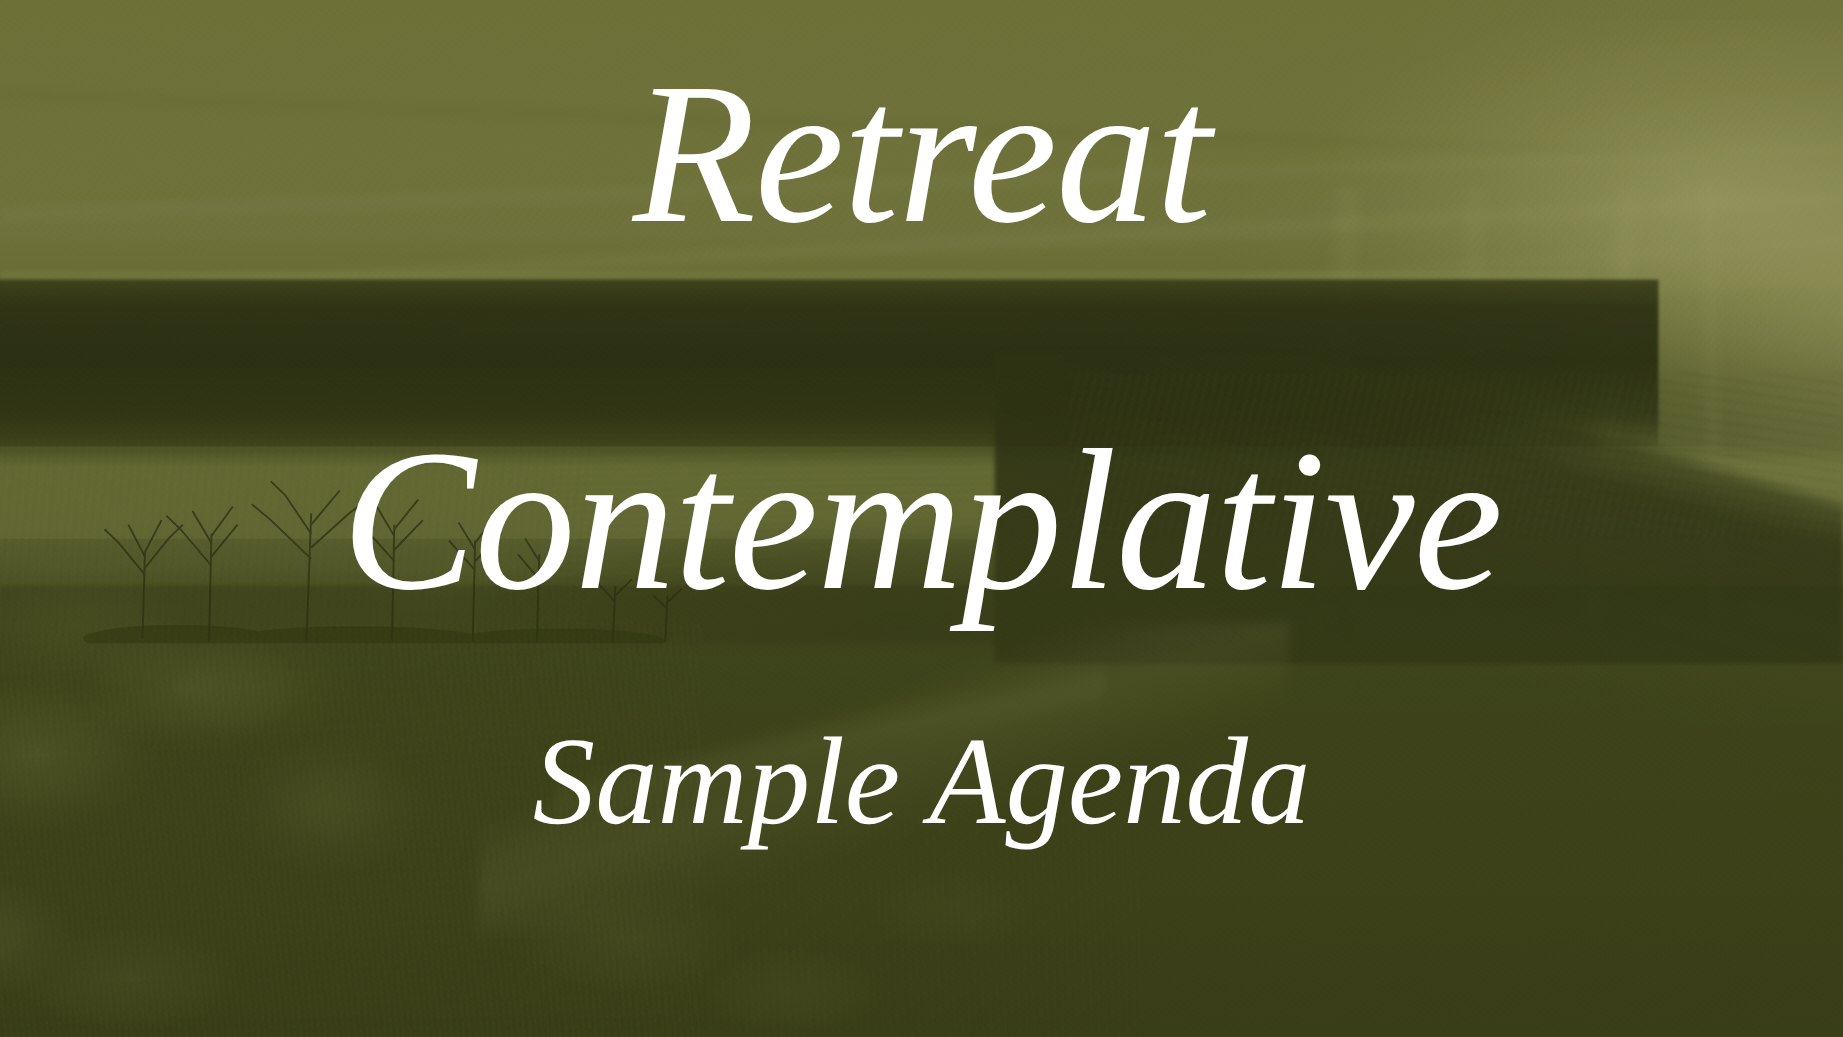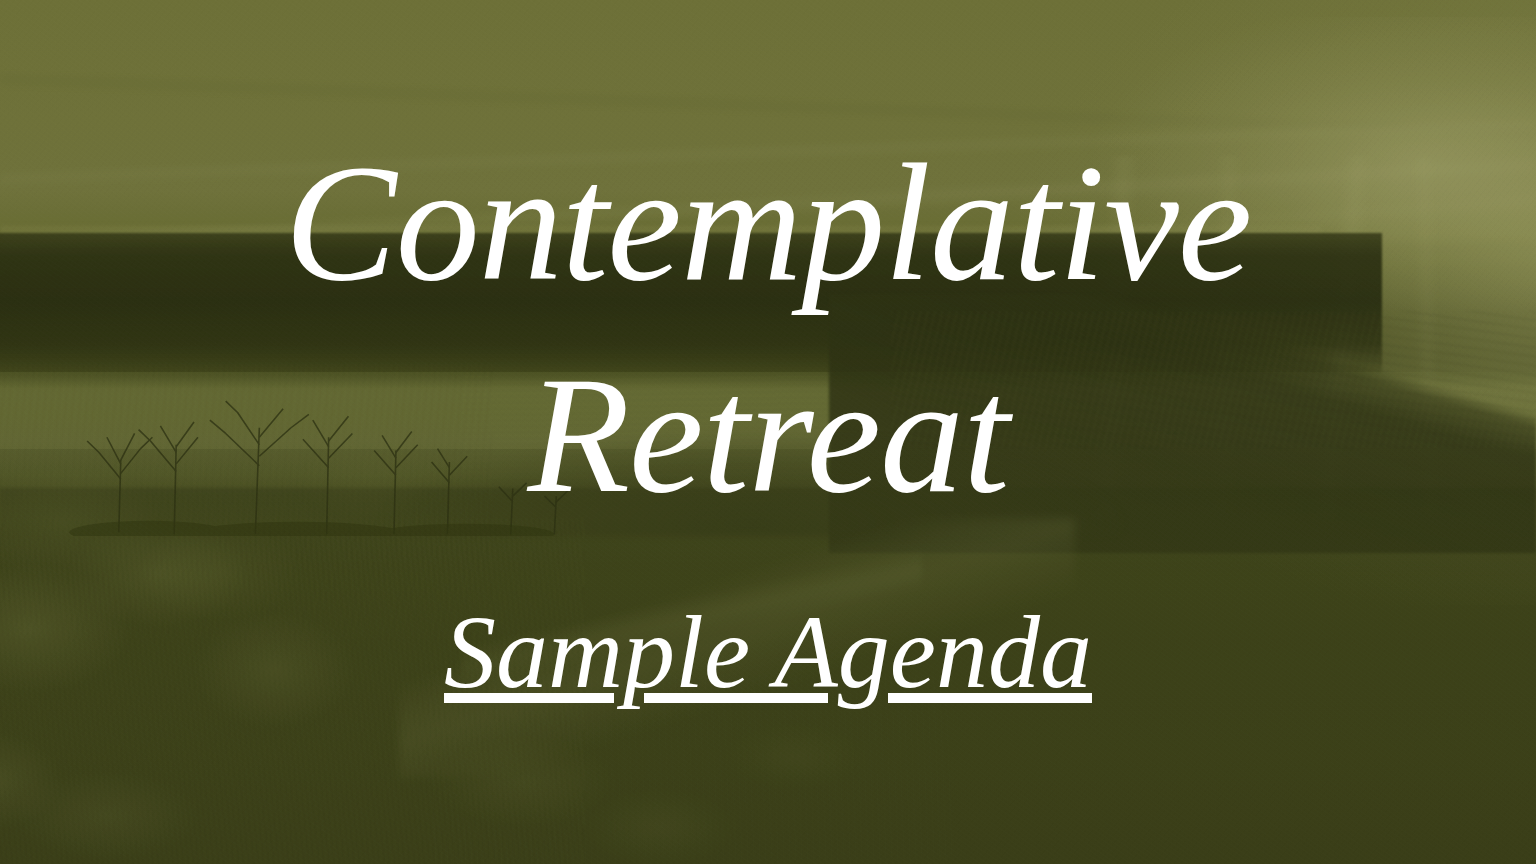--- a/index.html
+++ b/index.html
@@ -416,21 +416,20 @@
     font-weight: 400;
   }
   .line1 { margin-top: 138px; }
   .line2 { margin-top: 44px; }
   .line3 {
     font-size: 104px;
     line-height: 1;
     margin-top: 82px;
     font-weight: 400;
     letter-spacing: 0px;
-    text-decoration: underline;
   }
 </style>
 </head>
 <body>
 
 <div id="slide">
 
   <div class="photo">
     <div class="layer-sky"></div>
     <div class="layer-clouds"></div>
@@ -484,18 +483,18 @@
         </g>
       </svg>
     </div>
 
     <div class="layer-grain"></div>
     <div class="layer-tint"></div>
     <div class="layer-tint2"></div>
   </div>
 
   <div class="titleblock">
+    <div class="line-main line2">Retreat</div>
     <div class="line-main line1">Contemplative</div>
-    <div class="line-main line2">Retreat</div>
     <div class="line3">Sample Agenda</div>
   </div>
 
 </div>
 
 </body></html>

